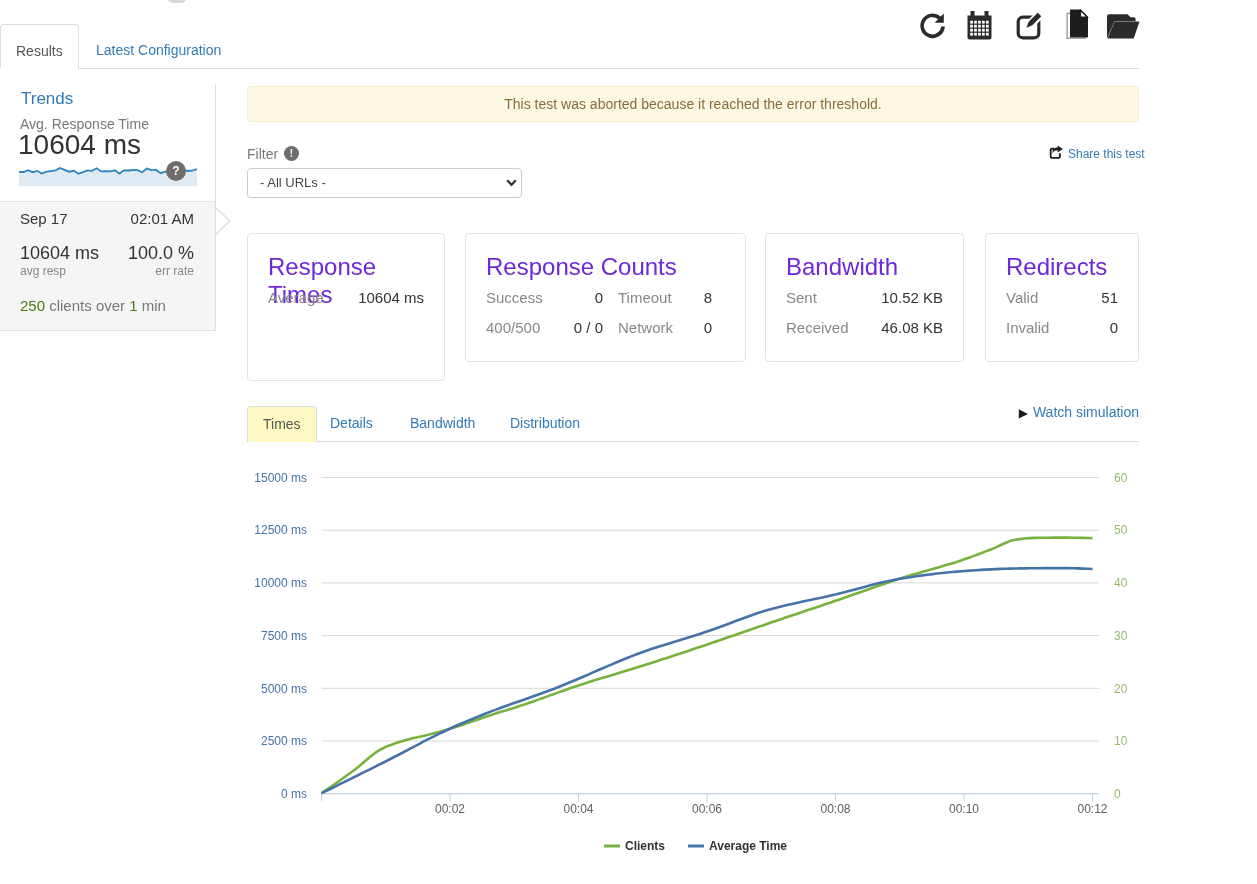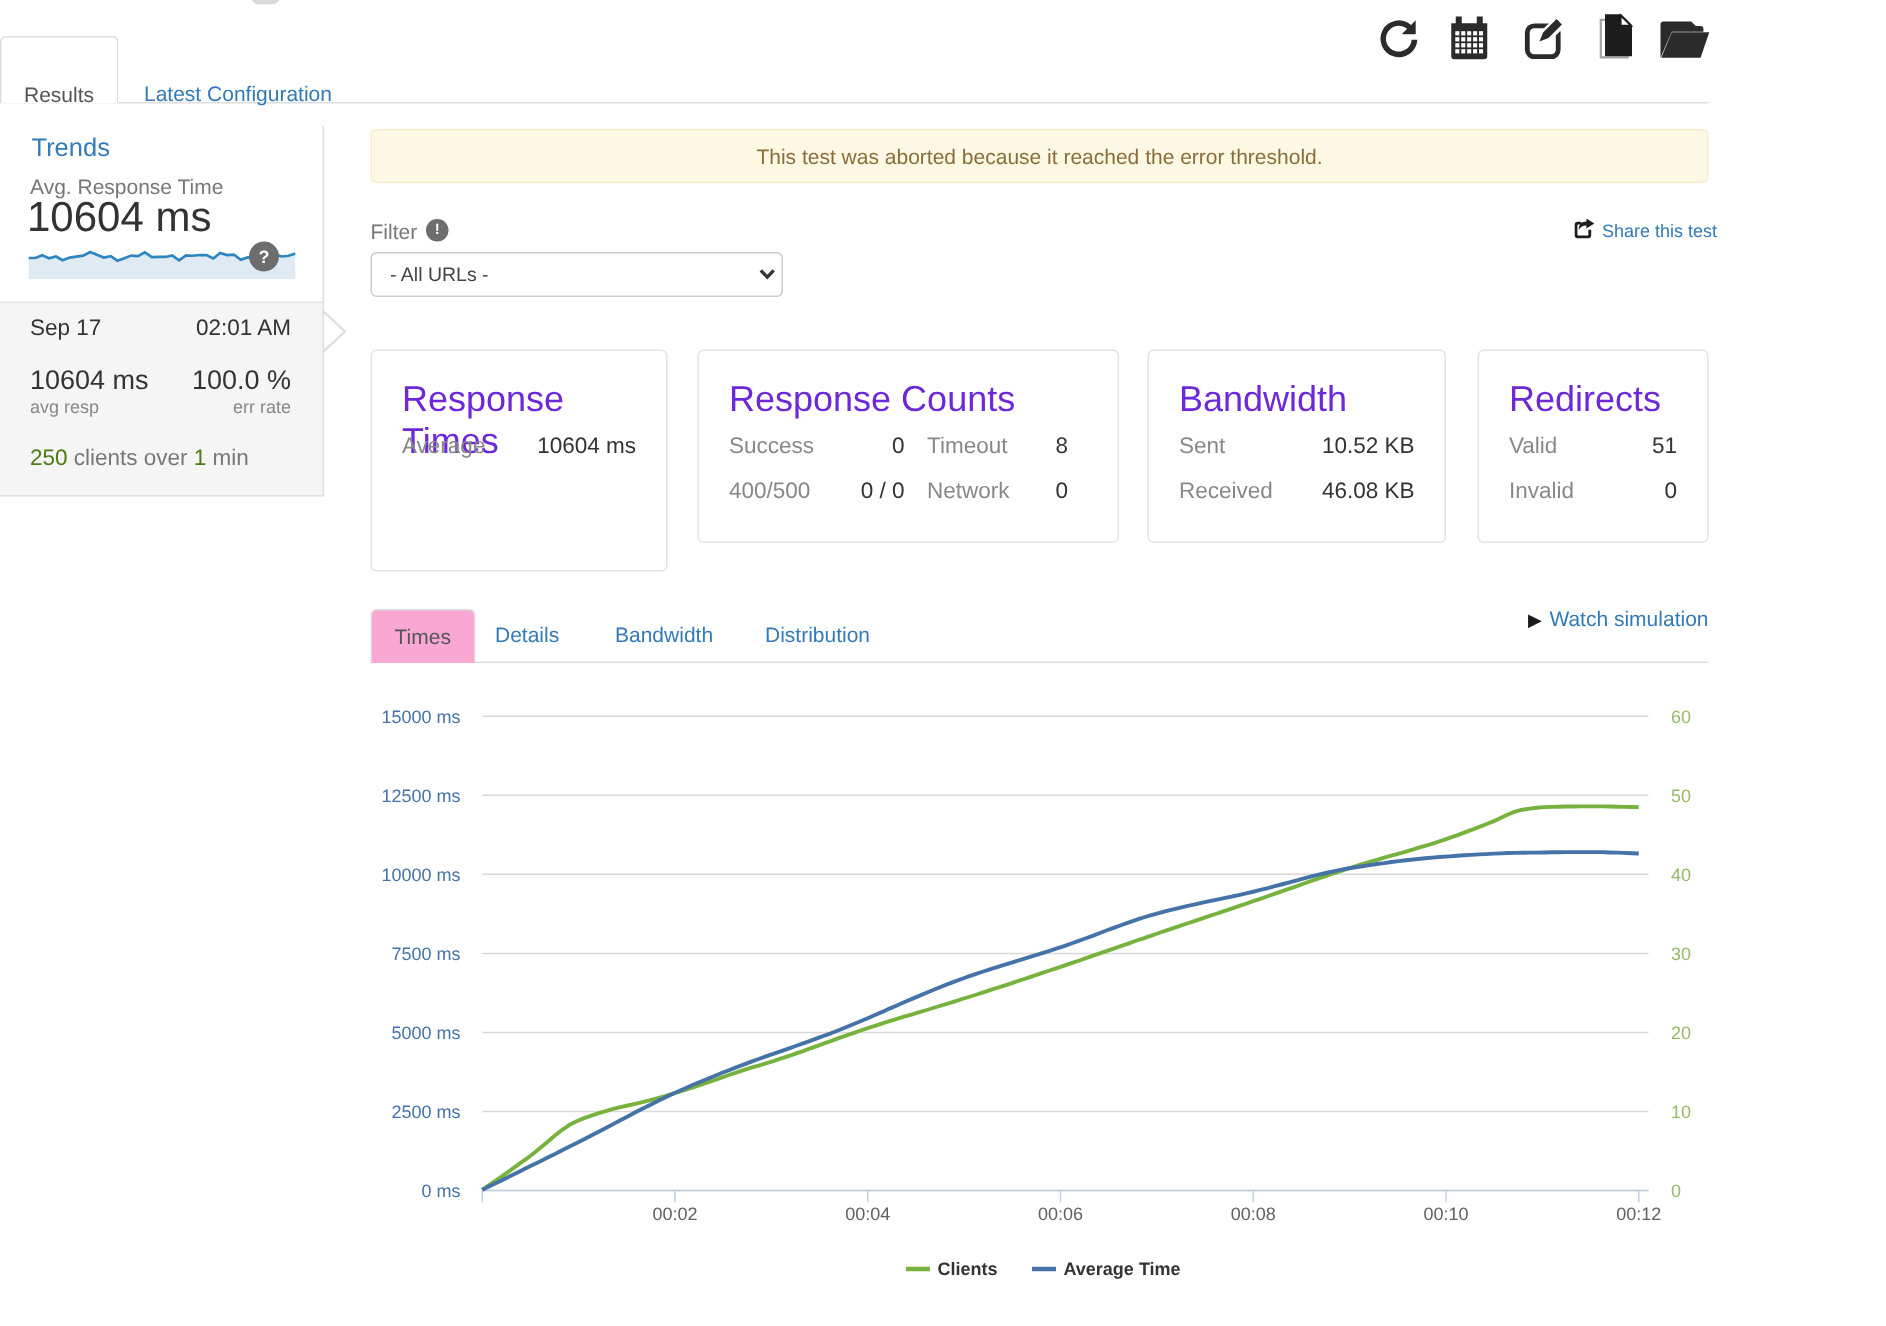--- a/index.html
+++ b/index.html
@@ -1,21 +1,21 @@
 <!DOCTYPE html>
 <html><head><meta charset="utf-8">
 <style>
 *{margin:0;padding:0;box-sizing:border-box}
 html,body{width:1257px;height:884px;background:#fff;font-family:"Liberation Sans",sans-serif;overflow:hidden;position:relative}
 .abs{position:absolute}
 a{text-decoration:none;color:#337ab7}
 #cutbadge{left:167px;top:-9px;width:20px;height:12px;background:#d9d9d9;border-radius:8px}
 #topicons span{position:absolute}
 #navtabs{left:0;top:24px;width:1139px;height:45px;border-bottom:1px solid #ddd;font-size:14px}
-#navtabs .tab{position:absolute;bottom:-1px;height:45px;line-height:44px;padding:16px 15px;display:inline-block}
+#navtabs .tab{position:absolute;bottom:-1px;height:45px;line-height:44px;padding:4px 15px;display:inline-block}
 #navtabs .active{background:#fff;border:1px solid #ddd;border-bottom:1px solid transparent;border-radius:4px 4px 0 0;color:#555}
 #sidebar{left:0;top:84px;width:216px;height:247px;border-right:1px solid #ddd;z-index:5}
 #trends{left:21px;top:89px;font-size:17px;color:#337ab7}
 #avglabel{left:20px;top:116px;font-size:14px;color:#777}
 #bignum{left:18px;top:129px;font-size:28px;color:#333}
 #sparkwrap{left:19px;top:160px;width:178px;height:26px}
 #qbadge1{left:166px;top:161px;width:20px;height:20px;border-radius:50%;background:#6d6d6d;color:#fff;font-size:12px;font-weight:bold;text-align:center;line-height:20px}
 #selitem{left:0;top:201px;width:216px;height:130px;background:#f5f5f5;border-top:1px solid #e3e3e3;border-bottom:1px solid #e3e3e3}
 #selitem .r1{position:absolute;left:20px;right:22px;top:8px;font-size:15px;color:#333}
 #selitem .r1 span{float:right}
@@ -39,21 +39,21 @@
 .card .row{position:absolute;left:20px;right:20px;font-size:15px;color:#888}
 .card .row .v{float:right;color:#333;text-align:right}
 #card1{left:247px;width:198px;height:148px}
 #card2{left:465px;width:281px;height:129px}
 #card3{left:765px;width:199px;height:129px}
 #card4{left:985px;width:154px;height:129px}
 .cols{position:absolute;left:20px;right:20px;font-size:15px}
 .cols .lab{color:#888}
 #ctabs{left:247px;top:406px;width:892px;height:36px;border-bottom:1px solid #ddd;font-size:14px}
 #ctabs .tab{position:absolute;bottom:-1px;height:36px;line-height:35px;padding:0 15px}
-#ctabs .active{background:#f9a8d4;border:1px solid #ddd;border-bottom:1px solid transparent;border-radius:4px 4px 0 0;color:#555}
+#ctabs .active{background:#fef9c3;border:1px solid #ddd;border-bottom:1px solid transparent;border-radius:4px 4px 0 0;color:#555}
 #watch{right:118px;top:404px;font-size:14px}
 #watch .play{color:#1a1a1a;font-size:12px;margin-right:5px}
 #chart{left:247px;top:455px}
 </style></head>
 <body>
 <div class="abs" id="cutbadge"></div>
 <div class="abs" id="topicons">
     <span style="left:918px;top:11px"><svg width="29" height="28" viewBox="0 0 29 28">
         <path d="M25.8 2.5 V11.8 H16.5 L20.1 8.2 A8.6 8.6 0 1 0 23.1 15.5 H26.9 A12.3 12.3 0 1 1 22.7 5.6 z" fill="#2b2b2b"></path>
       </svg></span>

